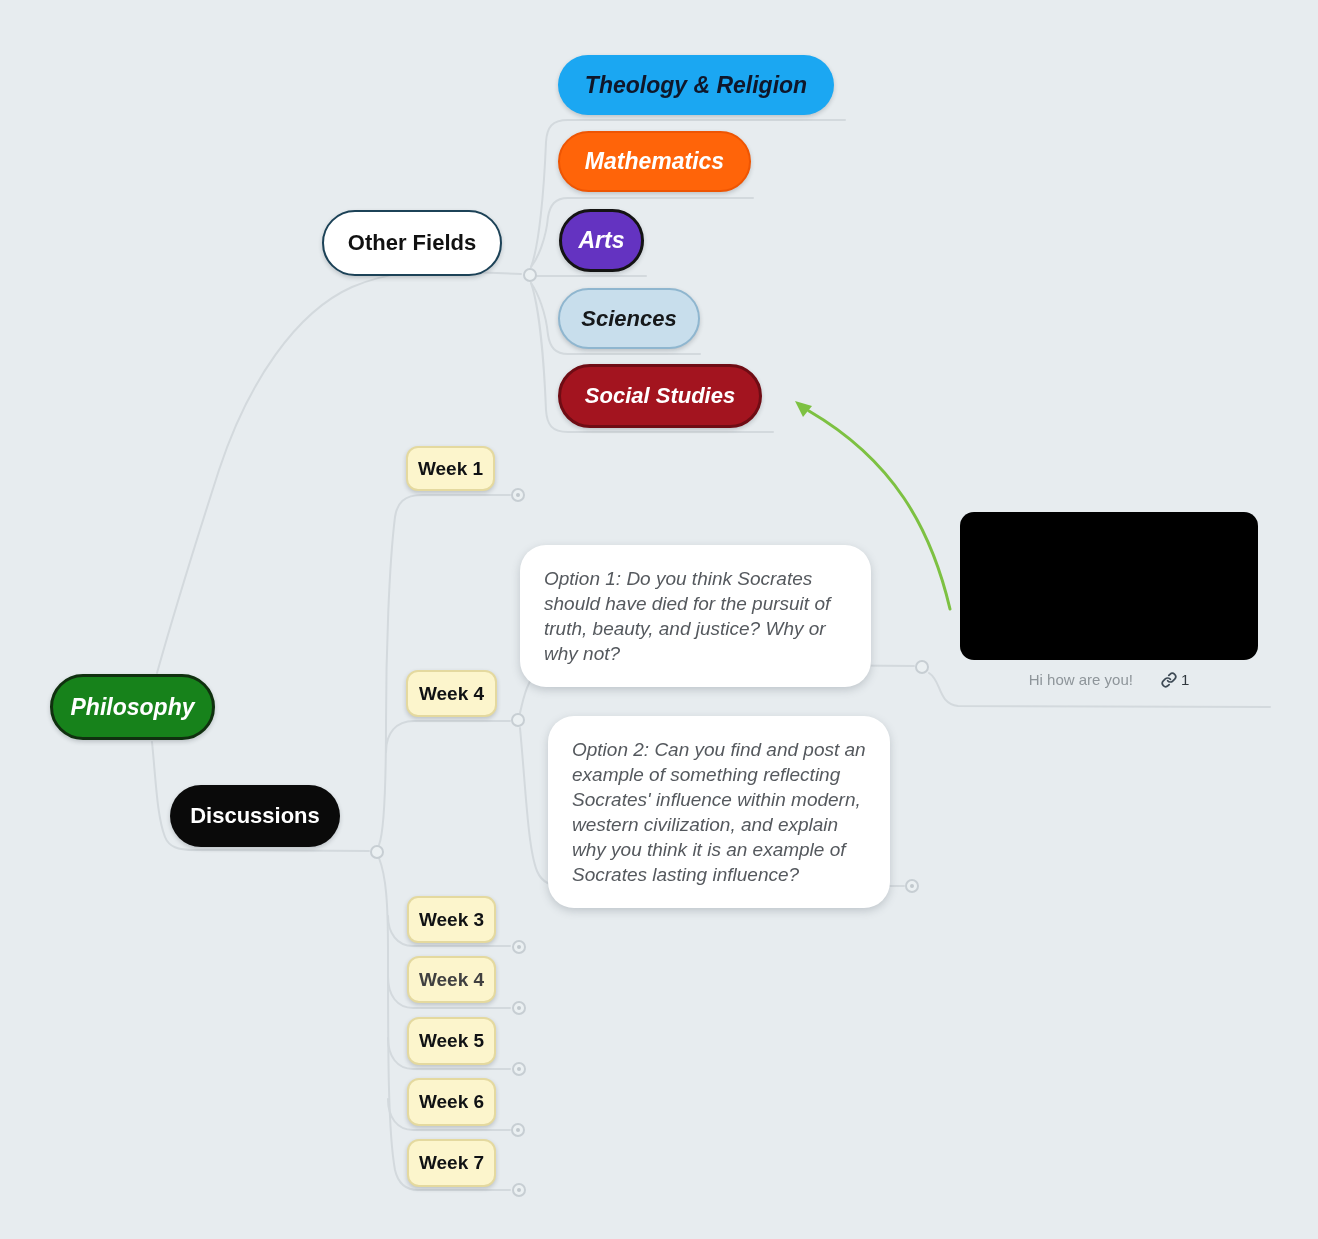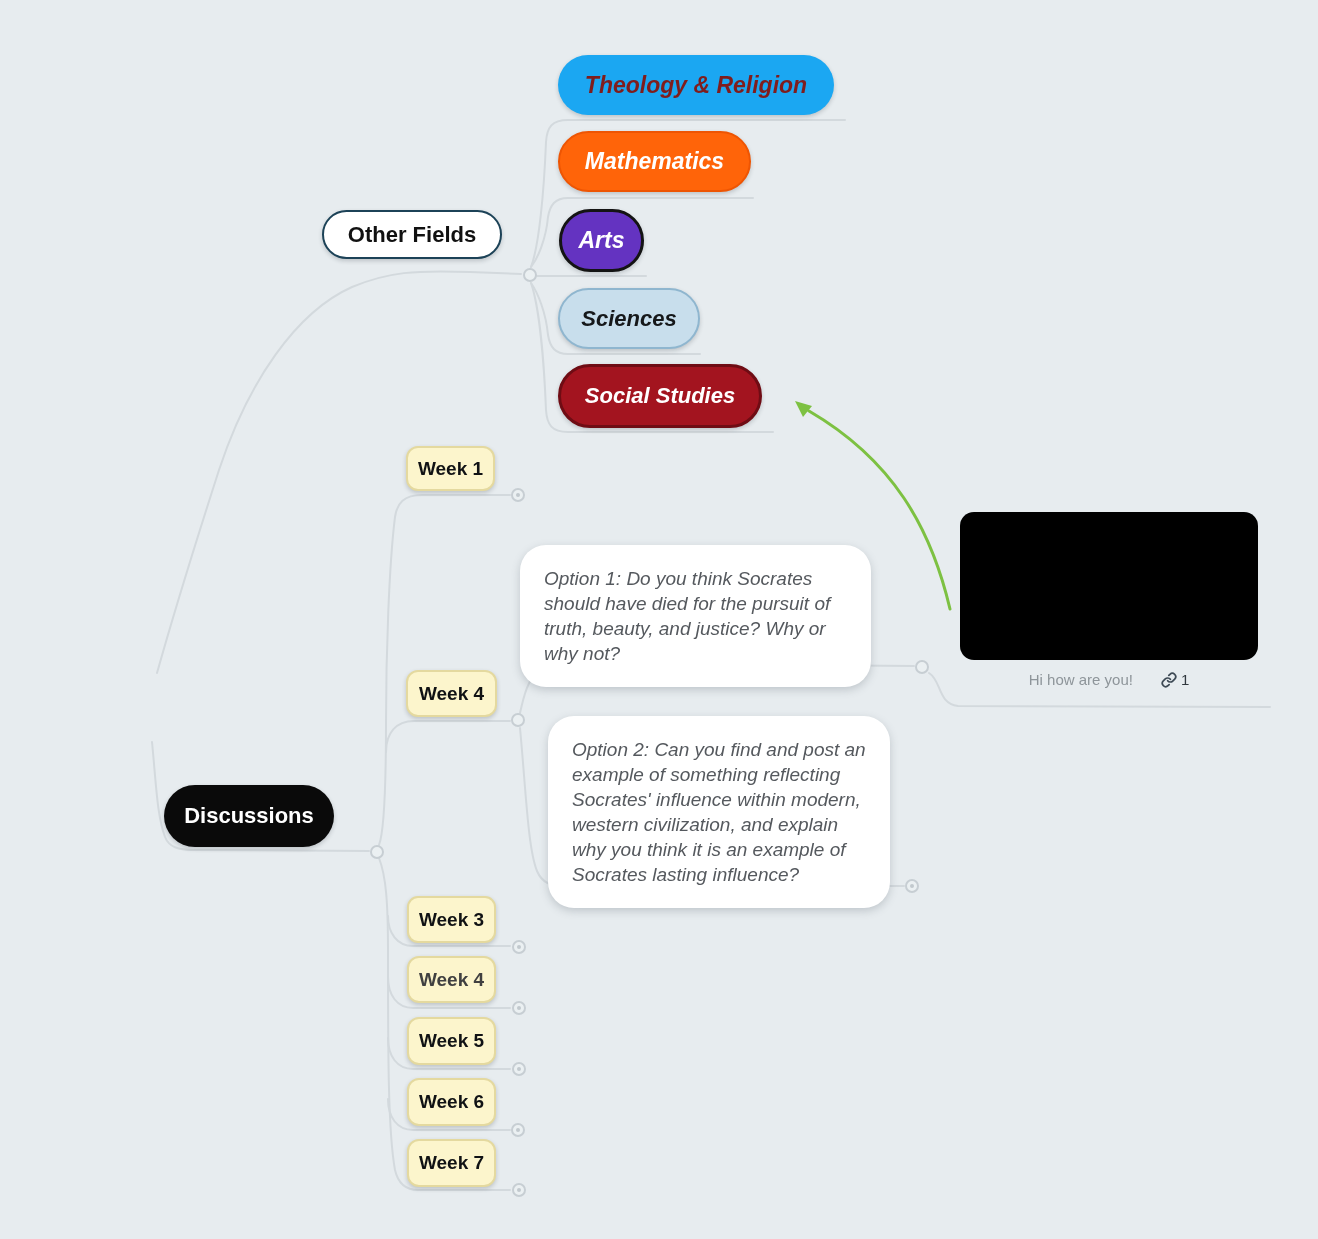--- a/index.html
+++ b/index.html
@@ -15,23 +15,23 @@
   .card{border-radius:12px;}
   .italic{font-style:italic;}
   .bw2{border-width:2px;}
   .bw3{border-width:3px;}
 
   #n-theology{left:558px;top:55px;width:276px;height:60px;font-size:23px;}
   #n-mathematics{left:558px;top:131px;width:193px;height:61px;font-size:23px;}
   #n-arts{left:559px;top:209px;width:85px;height:63px;font-size:23px;}
   #n-sciences{left:558px;top:288px;width:142px;height:61px;font-size:22px;}
   #n-social{left:558px;top:364px;width:204px;height:64px;font-size:22px;}
-  #n-other{left:322px;top:210px;width:180px;height:49px;font-size:22px;}
+  #n-other{left:322px;top:210px;width:180px;height:66px;font-size:22px;}
   #n-philosophy{left:50px;top:674px;width:165px;height:66px;font-size:23px;}
-  #n-discussions{left:164px;top:785px;width:170px;height:62px;font-size:22px;}
+  #n-discussions{left:170px;top:785px;width:170px;height:62px;font-size:22px;}
   .week{font-size:19px;}
   #n-week1{left:406px;top:446px;width:89px;height:45px;justify-content:center;}
   #n-week2{left:406px;top:670px;width:91px;height:47px;}
   #n-week3{left:407px;top:896px;width:89px;height:47px;border-radius:11px;}
   #n-week4{left:407px;top:956px;width:89px;height:47px;}
   #n-week5{left:407px;top:1017px;width:89px;height:48px;}
   #n-week6{left:407px;top:1078px;width:89px;height:48px;}
   #n-week7{left:407px;top:1139px;width:89px;height:48px;}
 
   .bubble{position:absolute;box-sizing:border-box;background:#fff;border-radius:26px;
@@ -88,28 +88,31 @@
     <path d="M388 1099 C388 1117 397 1130 413 1130 L510 1130"></path>
     <path d="M520 713 C524 695 528 679 539 670 C545 664 553 663 566 663 L914 666"></path>
     <path d="M929 673 C942 681 937 703 958 706 L1270 707"></path>
     <path d="M520 728 C526 792 528 849 537 871 C542 883 551 886 565 886 L904 886"></path>
     <g id="arrow" style="pointer-events: auto; color: rgb(125, 193, 66);">
       <path d="M950 609 C931 528 893 460 809 411" style="stroke-width:3;"></path>
       <polygon points="795,401 812,406 803,417" fill="currentColor" stroke="none"></polygon>
     </g>
   </svg>
 
+  <div class="node pill italic bw3" id="n-philosophy" style="background: rgb(23, 130, 27); border-color: rgb(16, 48, 15); color: rgb(255, 255, 255);">
+      <span>Philosophy</span>
+    </div>
   <div class="node pill bw2" id="n-other" style="background: rgb(255, 255, 255); border-color: rgb(28, 66, 87); color: rgb(17, 17, 17);">
       <span>Other Fields</span>
     </div>
   <div class="node pill" id="n-discussions" style="background: rgb(10, 10, 10); border-color: rgb(10, 10, 10); color: rgb(255, 255, 255);">
       <span>Discussions</span>
     </div>
 
-  <div class="node pill italic" id="n-theology" style="background: rgb(27, 167, 242); border-color: rgb(27, 167, 242); color: #7f1d1d;">
+  <div class="node pill italic" id="n-theology" style="background: rgb(27, 167, 242); border-color: rgb(27, 167, 242); color: #0f172a;">
       <span>Theology &amp; Religion</span>
     </div>
   <div class="node pill italic bw2" id="n-mathematics" style="background: rgb(255, 100, 9); border-color: rgb(238, 85, 3); color: rgb(255, 255, 255);">
       <span>Mathematics</span>
     </div>
   <div class="node pill italic bw3" id="n-arts" style="background: rgb(100, 51, 193); border-color: rgb(20, 20, 20); color: rgb(255, 255, 255);">
       <span>Arts</span>
     </div>
   <div class="node pill italic bw2" id="n-sciences" style="background: rgb(200, 222, 236); border-color: rgb(143, 182, 207); color: rgb(22, 24, 26);">
       <span>Sciences</span>

